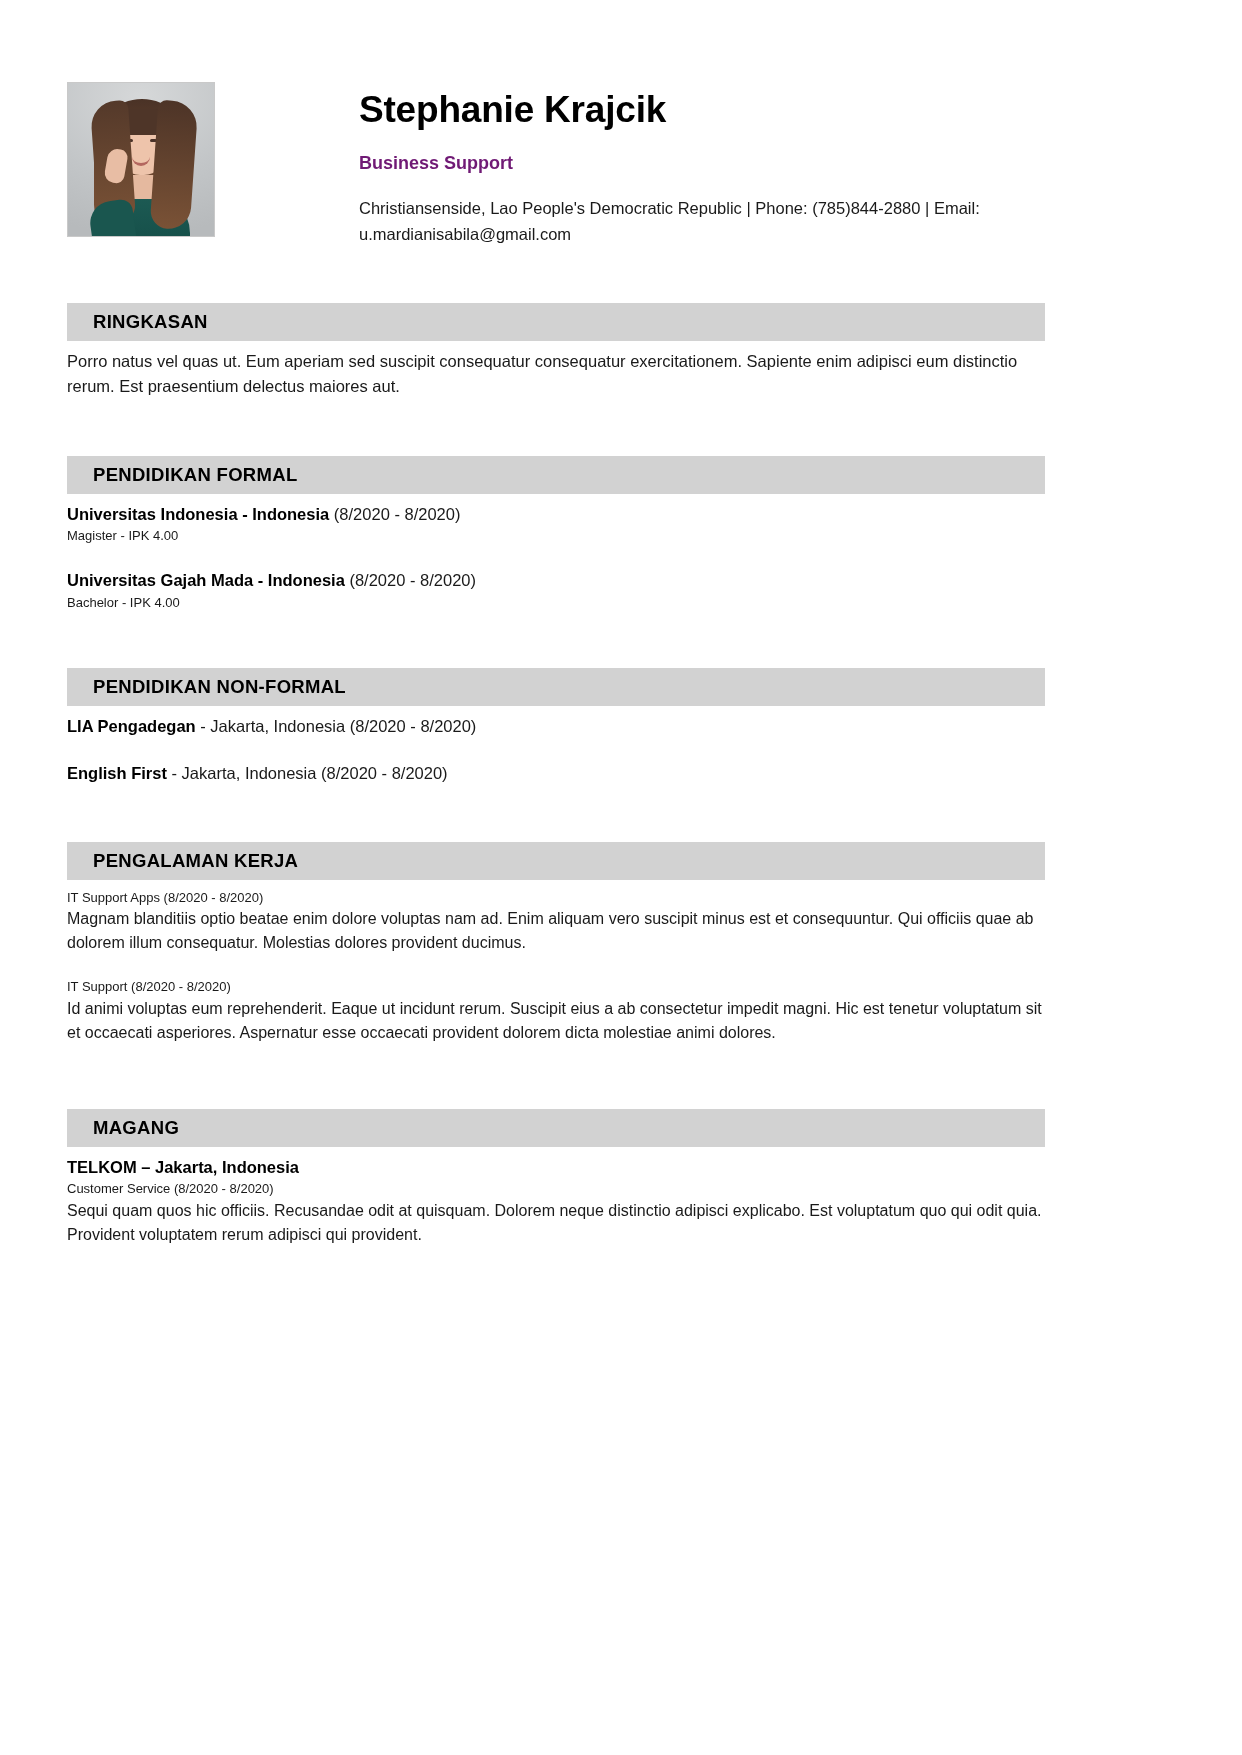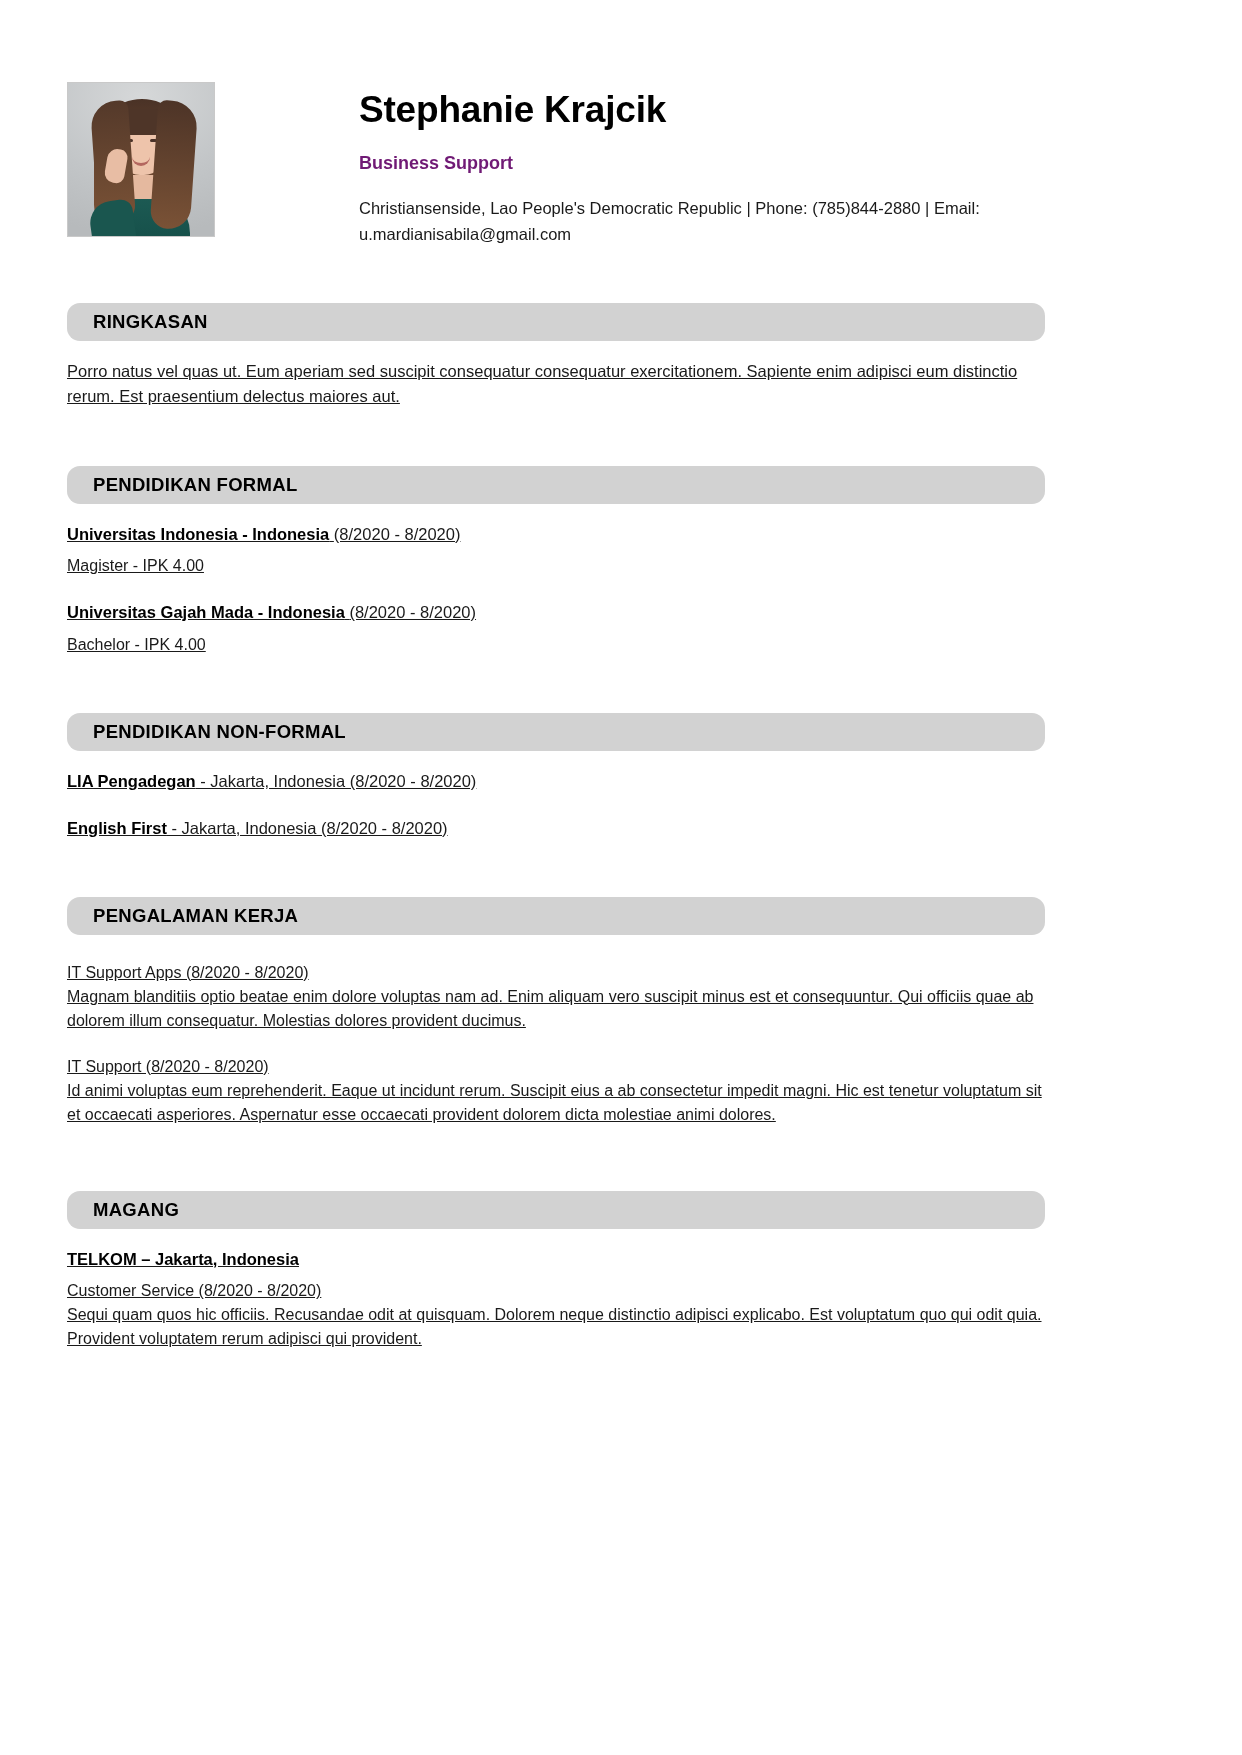--- a/index.html
+++ b/index.html
@@ -189,59 +189,56 @@
 
   
   .section { margin-top: 0; }
   .section-bar {
     background: #d2d2d2;
     height: 38px;
     display: flex;
     align-items: center;
     padding-left: 26px;
     box-sizing: border-box;
-    border-radius: 13px;
   }
   .section-bar .section-title {
     font-size: 18.5px;
     font-weight: bold;
     letter-spacing: 0.3px;
     color: #000000;
     text-transform: uppercase;
   }
   .section-body {
-    padding-top: 18px;
+    padding-top: 8px;
     font-size: 16.5px;
     line-height: 1.5;
     color: #1a1a1a;
-    text-decoration: underline;
   }
   .para {
     font-size: 16.5px;
     line-height: 1.52;
     margin: 0;
     color: #1a1a1a;
   }
 
   .entry { margin-bottom: 0; }
   .entry + .entry { margin-top: 22px; }
   .entry-line {
     font-size: 16.5px;
     line-height: 1.5;
     color: #1a1a1a;
   }
   .entry-line b, .entry-title {
     font-weight: bold;
     color: #000000;
   }
   .entry-sub {
-    font-size: 16px;
+    font-size: 13px;
     line-height: 1.5;
     color: #1a1a1a;
-    margin-top: 8px;
   }
   .entry-desc {
     font-size: 16px;
     line-height: 1.5;
     color: #1a1a1a;
   }
   .gap-56 { height: 56px; }
   .gap-64 { height: 64px; }
 </style>
 </head>

